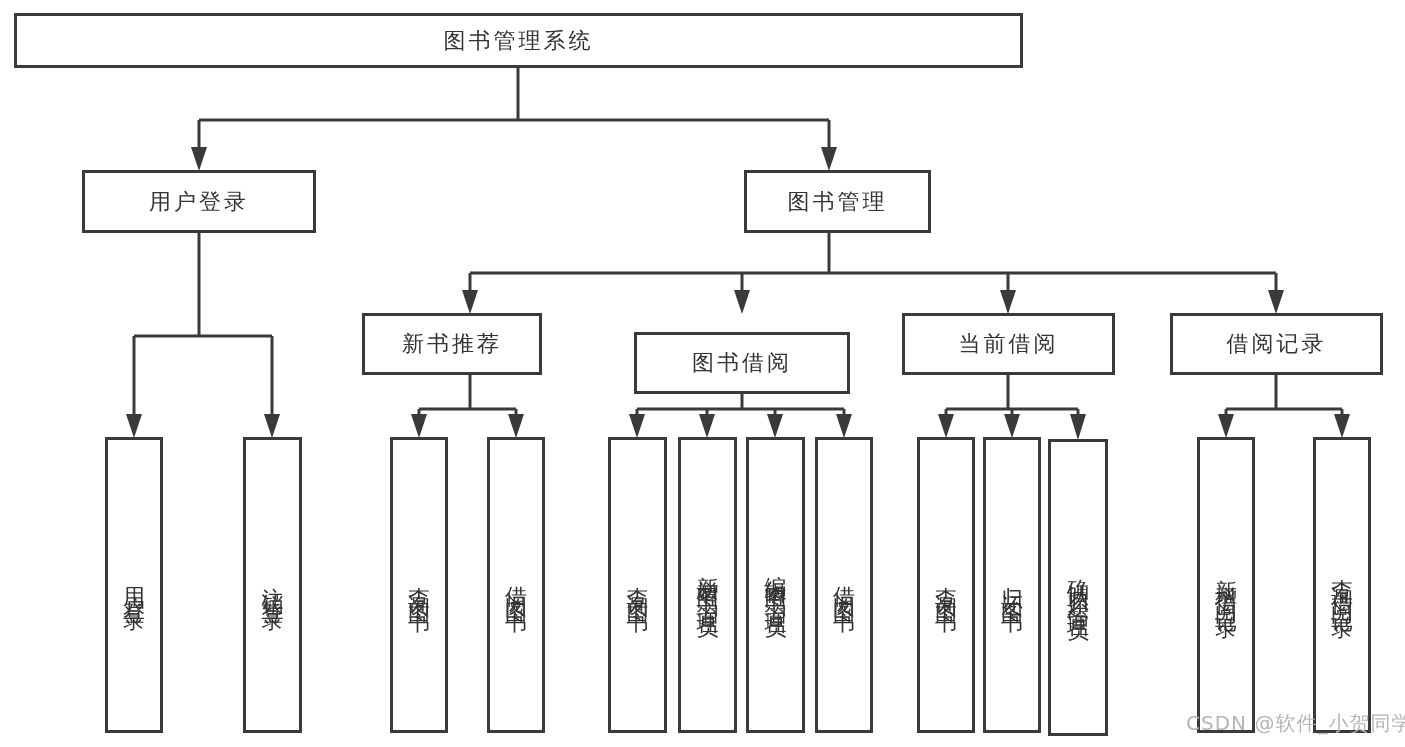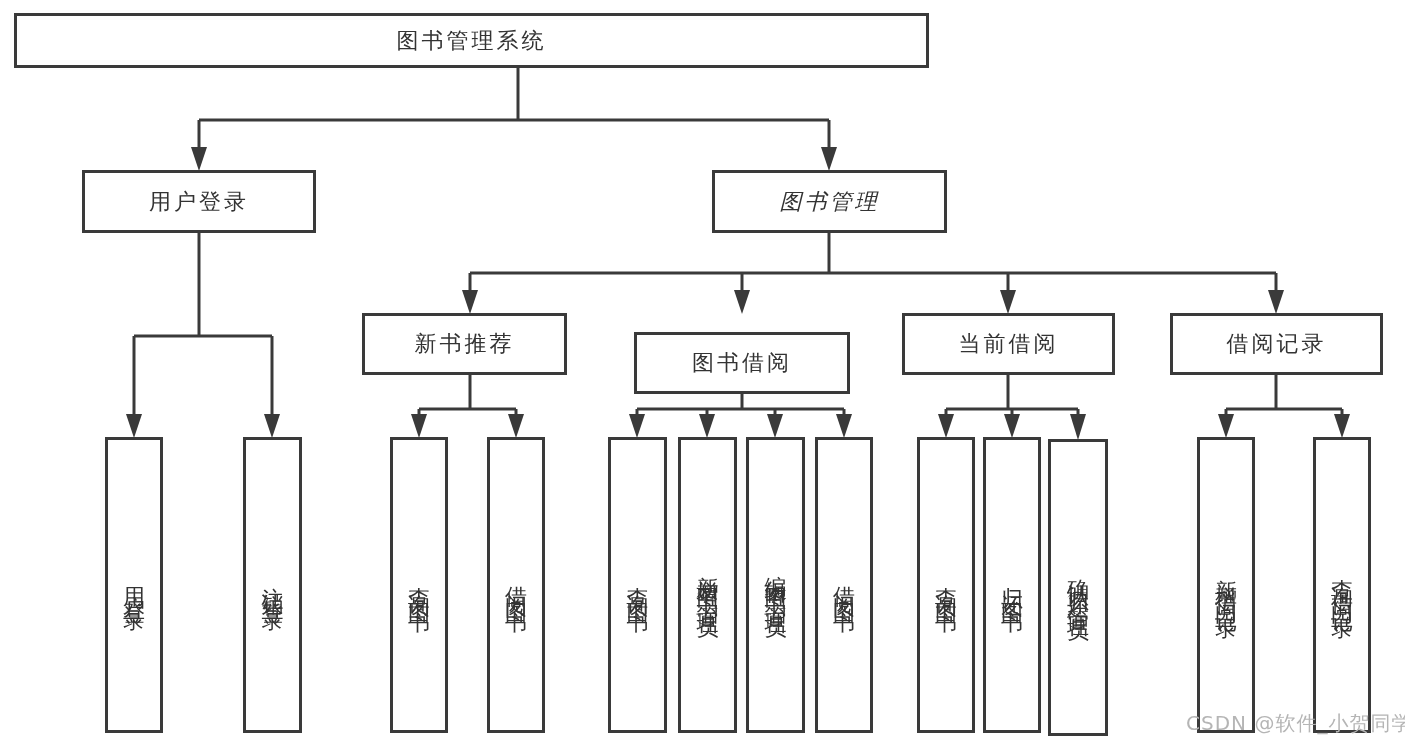--- a/index.html
+++ b/index.html
@@ -130,26 +130,26 @@
     <g>
       <path class="line" d="M1276,375 L1276,409"></path>
       <path class="line" d="M1226,409 L1342,409"></path>
       <path class="line" d="M1226,409 L1226,417"></path>
       <polygon class="head" points="1218,414 1234,414 1226,438"></polygon>
       <path class="line" d="M1342,409 L1342,417"></path>
       <polygon class="head" points="1334,414 1350,414 1342,438"></polygon>
     </g>
   </svg>
 
-  <div class="box" style="left:14px; top:13px; width:915px; height:55px;">图书管理系统</div>
+  <div class="box" style="left:14px; top:13px; width:1009px; height:55px;">图书管理系统</div>
 
   <div class="box" style="left:82px; top:170px; width:234px; height:63px;">用户登录</div>
-  <div class="box" style="left:712px; top:170px; width:235px; height:63px;font-style:italic;">图书管理</div>
+  <div class="box" style="left:744px; top:170px; width:187px; height:63px;">图书管理</div>
 
-  <div class="box" style="left:362px; top:313px; width:205px; height:62px;">新书推荐</div>
+  <div class="box" style="left:362px; top:313px; width:180px; height:62px;">新书推荐</div>
   <div class="box" style="left:634px; top:332px; width:216px; height:62px;">图书借阅</div>
   <div class="box" style="left:902px; top:313px; width:213px; height:62px;text-align:right;">当前借阅</div>
   <div class="box" style="left:1170px; top:313px; width:213px; height:62px;">借阅记录</div>
 
   <div class="box vbox" style="left:105px; top:437px; width:58px; height:296px;">用户登录</div>
   <div class="box vbox" style="left:243px; top:437px; width:59px; height:296px;">注销登录</div>
 
   <div class="box vbox" style="left:390px; top:437px; width:58px; height:296px;">查询图书</div>
   <div class="box vbox" style="left:487px; top:437px; width:58px; height:296px;">借阅图书</div>
 

